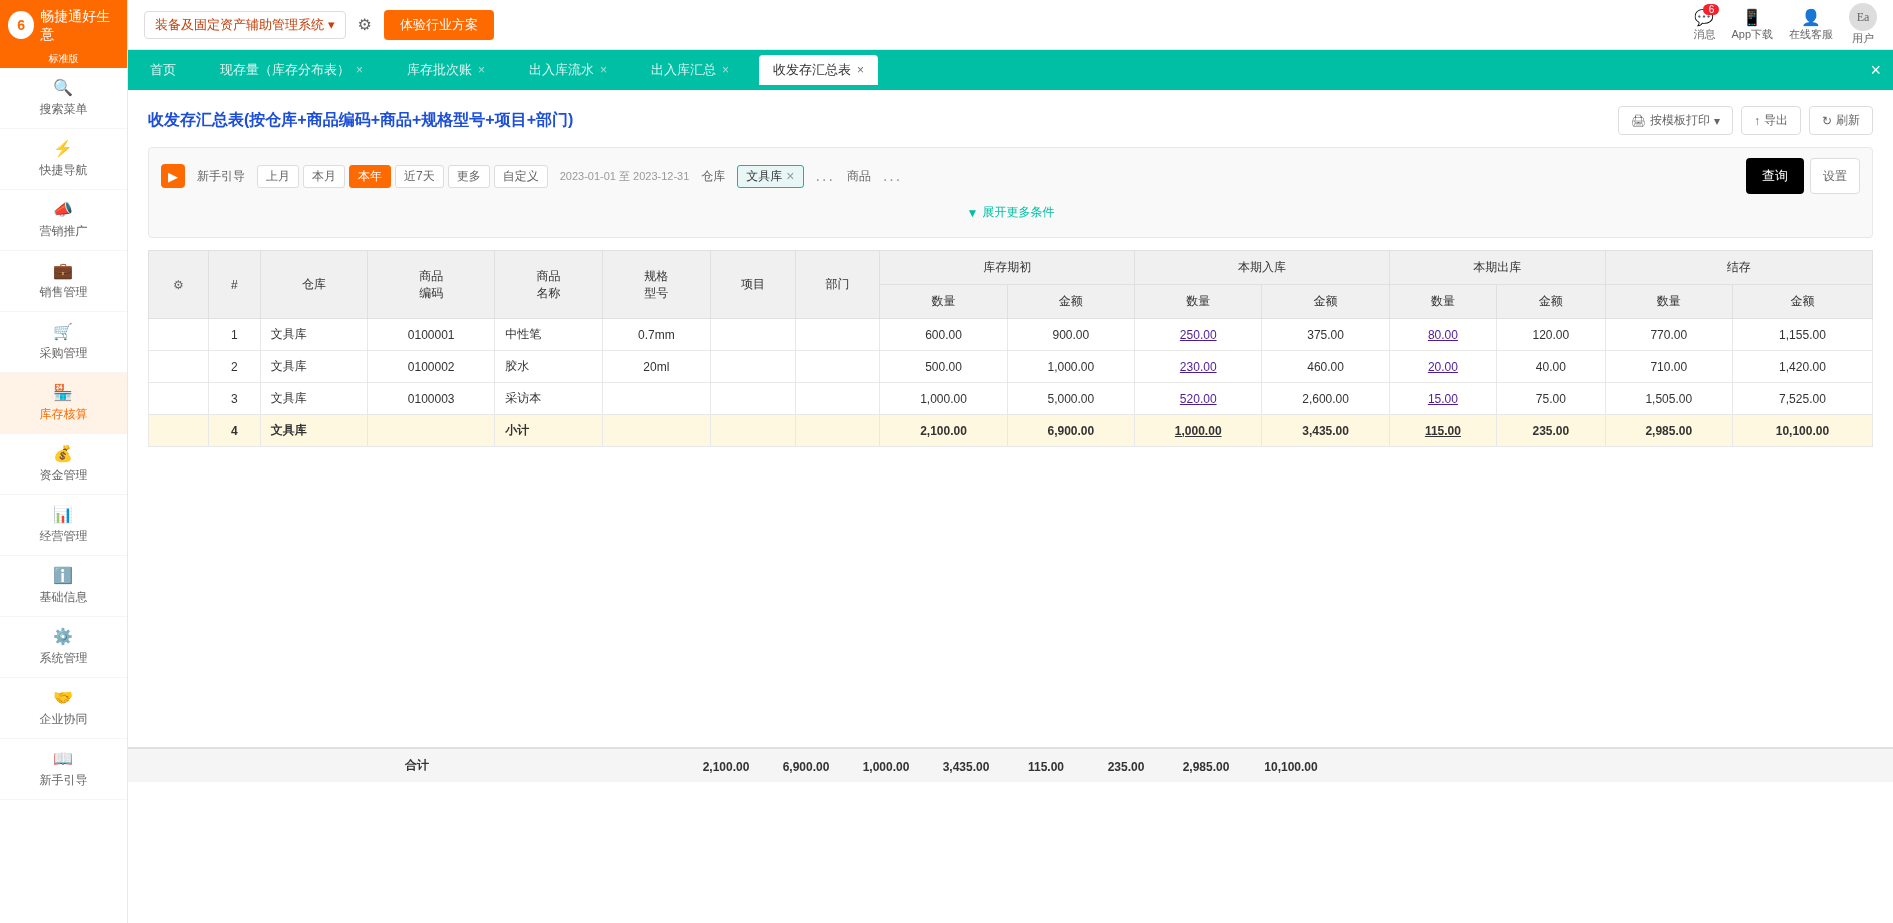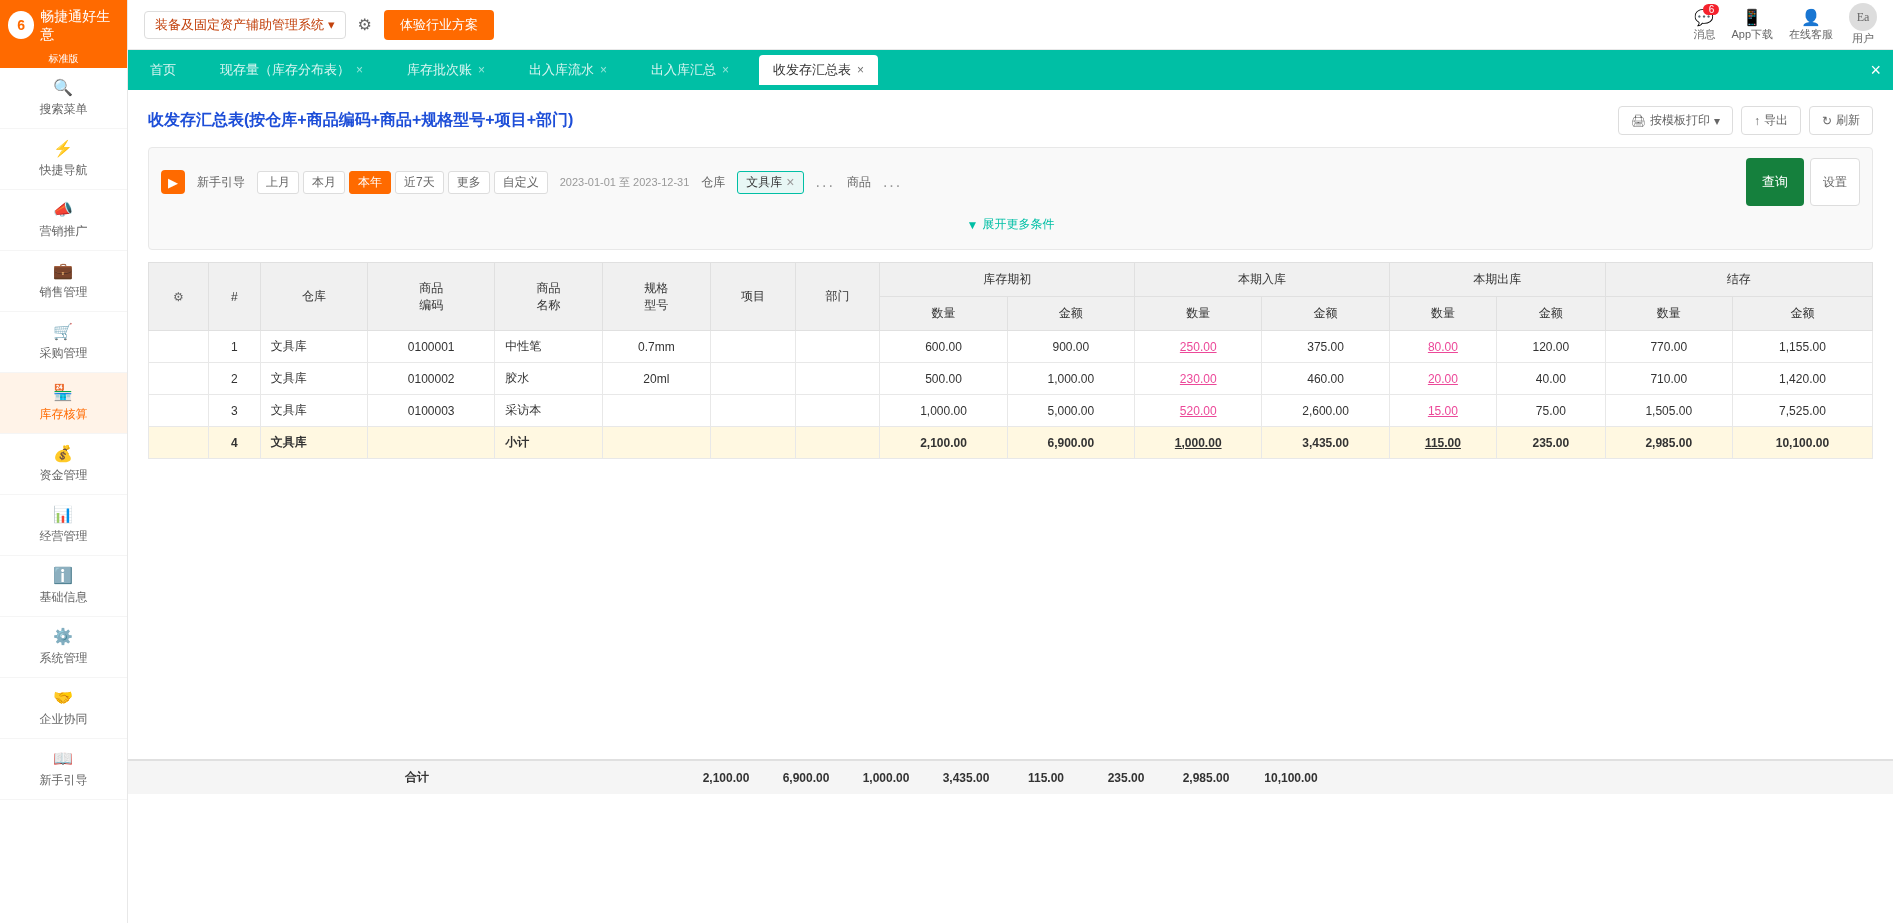--- a/index.html
+++ b/index.html
@@ -49,33 +49,33 @@
     .filter-bar { background: #f9f9f9; border: 1px solid #e8e8e8; border-radius: 4px; margin: 0 20px 12px; padding: 10px 12px; }
     .filter-row { display: flex; align-items: center; gap: 12px; flex-wrap: wrap; }
     .filter-label { color: #666; font-size: 12px; white-space: nowrap; }
     .date-btns { display: flex; gap: 4px; align-items: center; }
     .date-btn { padding: 2px 8px; border: 1px solid #ddd; border-radius: 3px; cursor: pointer; font-size: 12px; color: #666; background: #fff; }
     .date-btn.active { background: #ff6a00; color: white; border-color: #ff6a00; }
     .date-range { font-size: 11px; color: #999; }
     .filter-tag { display: flex; align-items: center; gap: 4px; background: #e8f7f5; border: 1px solid #00bfa5; border-radius: 3px; padding: 2px 8px; font-size: 12px; color: #333; }
     .filter-tag-close { cursor: pointer; color: #999; font-size: 14px; line-height: 1; }
     .filter-dots { color: #999; cursor: pointer; font-size: 16px; letter-spacing: 2px; }
-    .filter-search-btn { background: #15803d; color: white; border: none; padding: 15px 16px; border-radius: 4px; cursor: pointer; font-size: 13px; }
+    .filter-search-btn { background: #000000; color: white; border: none; padding: 9px 16px; border-radius: 4px; cursor: pointer; font-size: 13px; }
     .filter-setting-btn { background: #fff; color: #666; border: 1px solid #ddd; padding: 5px 12px; border-radius: 4px; cursor: pointer; font-size: 12px; }
     .expand-more { display: flex; align-items: center; justify-content: center; padding: 6px; color: #00bfa5; cursor: pointer; font-size: 12px; gap: 4px; margin-top: 4px; }
     .filter-arrow { width: 24px; height: 24px; background: #ff6a00; color: white; display: flex; align-items: center; justify-content: center; border-radius: 4px; cursor: pointer; flex-shrink: 0; }
 
     
     .table-wrap { padding: 0 20px; overflow-x: auto; }
     table { width: 100%; border-collapse: collapse; font-size: 12px; }
     thead tr { background: #f0f0f0; }
     th { padding: 8px 10px; text-align: center; border: 1px solid #e0e0e0; color: #333; font-weight: 500; white-space: nowrap; }
     td { padding: 7px 10px; text-align: center; border: 1px solid #e8e8e8; color: #333; white-space: nowrap; }
     td.left { text-align: left; }
-    td.link { color: #ec4899; cursor: pointer; text-decoration: underline; }
+    td.link { color: #4c1d95; cursor: pointer; text-decoration: underline; }
     tr.subtotal td { background: #fff8e1; font-weight: bold; color: #333; }
     .settings-icon { color: #666; cursor: pointer; }
 
     
     ::-webkit-scrollbar { width: 6px; height: 6px; }
     ::-webkit-scrollbar-track { background: #f1f1f1; }
     ::-webkit-scrollbar-thumb { background: #ccc; border-radius: 3px; }
   </style>
 </head>
 <body>
@@ -355,21 +355,21 @@
             <td>235.00</td>
             <td>2,985.00</td>
             <td>10,100.00</td>
           </tr>
         </tbody>
       </table>
     </div>
 
     <div style="height: 300px;"></div>
 
-    <div style="position:sticky;bottom:0;background:#f5f5f5;border-top:2px solid #e0e0e0;padding:8px 20px;display:flex;align-items:center;font-size:12px;font-weight:bold;color:#333;">
+    <div style="position:sticky;bottom:0;background:#f5f5f5;border-top:2px solid #e0e0e0;padding:8px 20px;display:flex;align-items:flex-end;font-size:12px;font-weight:bold;color:#333;">
       <div style="display:flex;align-items:center;min-width:538px;justify-content:center;">
         <span>合计</span>
       </div>
       <div style="display:flex;">
         <span style="min-width:80px;text-align:center;padding:0 10px;">2,100.00</span>
         <span style="min-width:80px;text-align:center;padding:0 10px;">6,900.00</span>
         <span style="min-width:80px;text-align:center;padding:0 10px;">1,000.00</span>
         <span style="min-width:80px;text-align:center;padding:0 10px;">3,435.00</span>
         <span style="min-width:80px;text-align:center;padding:0 10px;">115.00</span>
         <span style="min-width:80px;text-align:center;padding:0 10px;">235.00</span>

